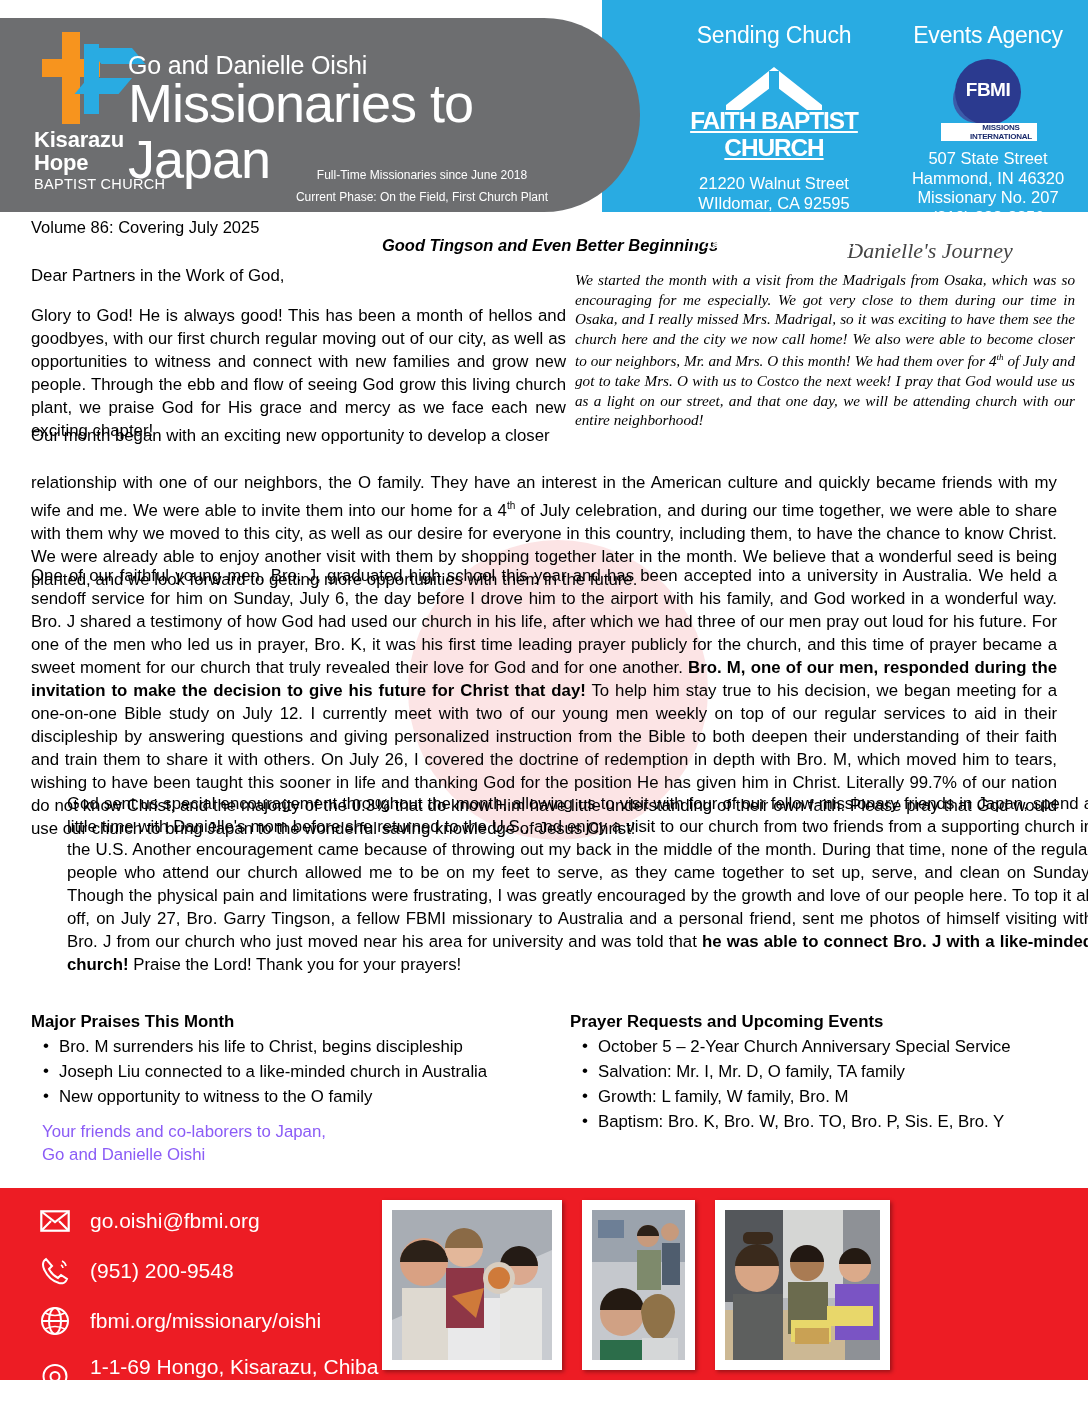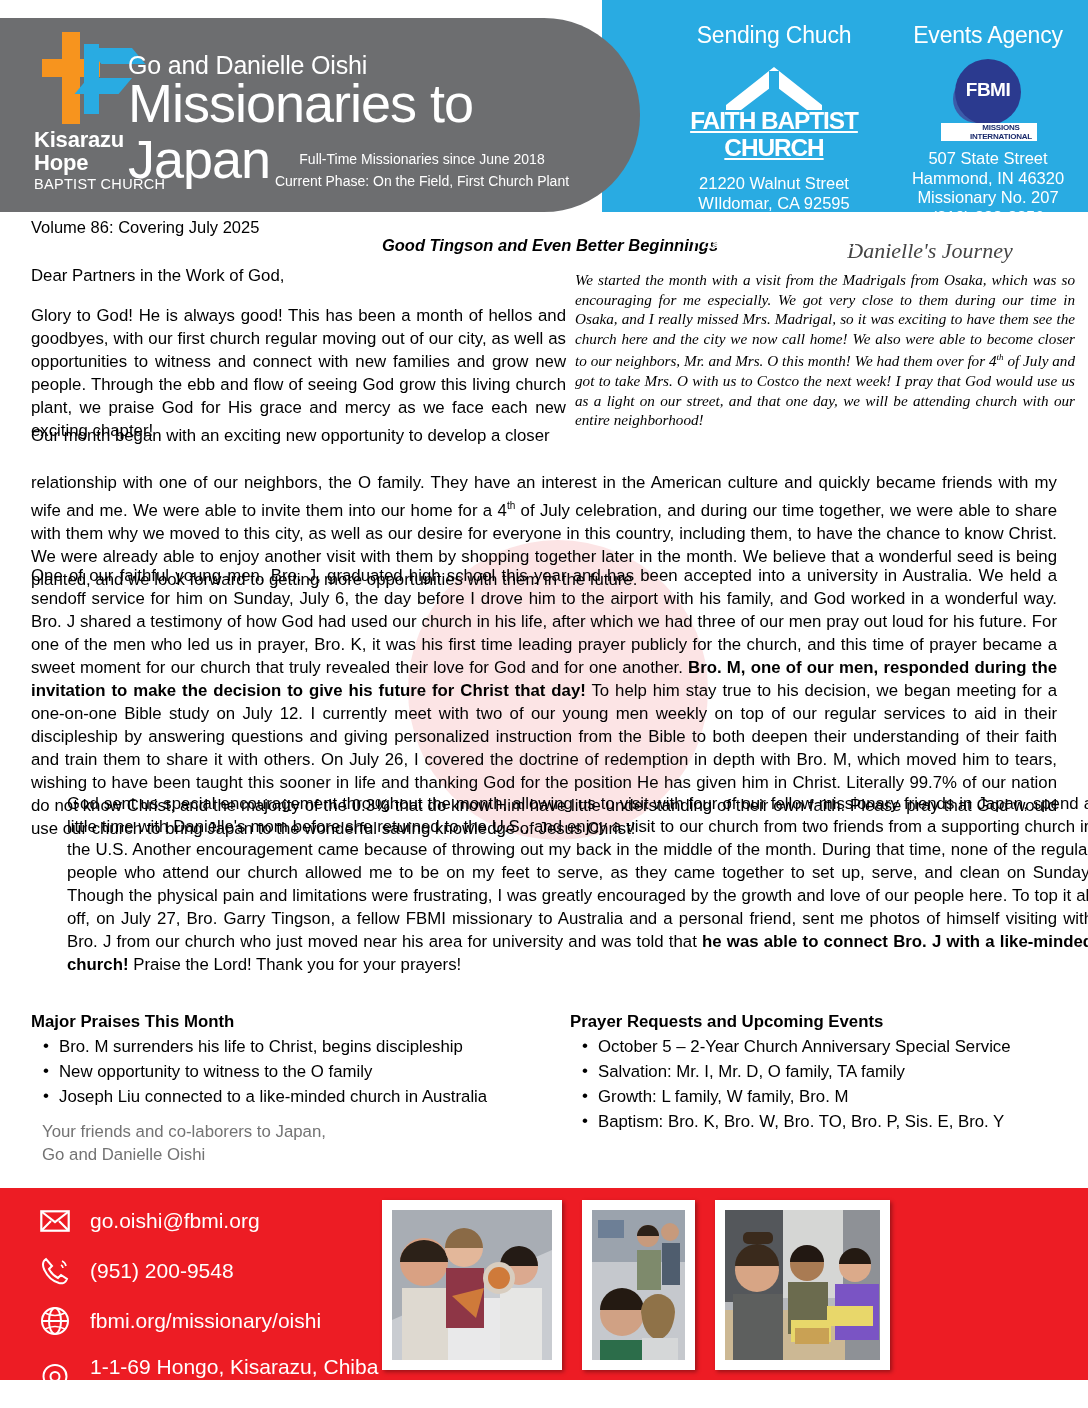--- a/index.html
+++ b/index.html
@@ -71,22 +71,22 @@
 
   .hdr-title-wrap { position: absolute; left: 128px; top: 52px; width: 500px; }
   .hdr-line1 {
     color: #ffffff; font-size: 25px; line-height: 27px; letter-spacing: -0.2px;
   }
   .hdr-line2 {
     color: #ffffff; font-size: 54px; line-height: 56px; font-weight: 300;
     letter-spacing: -1px; margin-top: -4px;
   }
   .hdr-sub {
-    position: absolute; left: 222px; top: 148px; width: 400px;
-    text-align: center; color: #ffffff; font-size: 14px; line-height: 22px;
+    position: absolute; left: 222px; top: 164px; width: 400px;
+    text-align: center; color: #ffffff; font-size: 12px; line-height: 22px;
   }
 
   
   .blue-col { position: absolute; top: 22px; text-align: center; color: #ffffff; }
   .blue-col.left { left: 655px; width: 238px; }
   .blue-col.right { left: 893px; width: 190px; }
   .blue-heading { font-size: 23px; font-weight: normal; letter-spacing: -0.2px; }
   .fbc-logo { margin-top: 16px; text-decoration: underline; }
   .fbc-roof { display: block; margin: 0 auto; }
   .fbc-word {
@@ -170,21 +170,21 @@
   .list-head { font-weight: bold; font-size: 16.8px; margin-bottom: 2px; }
   .list-col ul { list-style: none; }
   .list-col li {
     position: relative; padding-left: 28px; line-height: 25px;
   }
   .list-col li:before {
     content: "\2022"; position: absolute; left: 12px; top: -1px; font-size: 17px;
   }
   .signoff {
     position: absolute; left: 42px; top: 908px;
-    font-size: 16.8px; line-height: 23px; color: #737373;
+    font-size: 16.8px; line-height: 23px; color: #8b5cf6;
   }
 
   
   .footer {
     position: absolute; left: 0; top: 1188px; width: 1088px; height: 192px;
     background: #ED1C24; z-index: 2;
   }
   .contact-list { position: absolute; left: 38px; top: 16px; }
   .contact-row { display: flex; align-items: center; margin-bottom: 16px; }
   .contact-ico {
@@ -299,22 +299,22 @@
     </div>
 
     <div class="para-full p4">
       <span>God sent us special encouragement throughout the month, allowing us to visit with four of our fellow missionary friends in Japan, spend a little time with Danielle's mom before she returned to the U.S., and enjoy a visit to our church from two friends from a supporting church in the U.S. Another encouragement came because of throwing out my back in the middle of the month. During that time, none of the regular people who attend our church allowed me to be on my feet to serve, as they came together to set up, serve, and clean on Sunday. Though the physical pain and limitations were frustrating, I was greatly encouraged by the growth and love of our people here. To top it all off, on July 27, Bro. Garry Tingson, a fellow FBMI missionary to Australia and a personal friend, sent me photos of himself visiting with Bro. J from our church who just moved near his area for university and was told that </span><b>he was able to connect Bro. J with a like-minded church!</b><span> Praise the Lord! Thank you for your prayers!</span>
     </div>
 
     <div class="list-col list-left">
       <div class="list-head">Major Praises This Month</div>
       <ul>
         <li>Bro. M surrenders his life to Christ, begins discipleship</li>
+        <li>Joseph Liu connected to a like-minded church in Australia</li>
         <li>New opportunity to witness to the O family</li>
-        <li>Joseph Liu connected to a like-minded church in Australia</li>
       </ul>
     </div>
 
     <div class="list-col list-right">
       <div class="list-head">Prayer Requests and Upcoming Events</div>
       <ul>
         <li>October 5 – 2-Year Church Anniversary Special Service</li>
         <li>Salvation: Mr. I, Mr. D, O family, TA family</li>
         <li>Growth: L family, W family, Bro. M</li>
         <li>Baptism: Bro. K, Bro. W, Bro. TO, Bro. P, Sis. E, Bro. Y</li>

